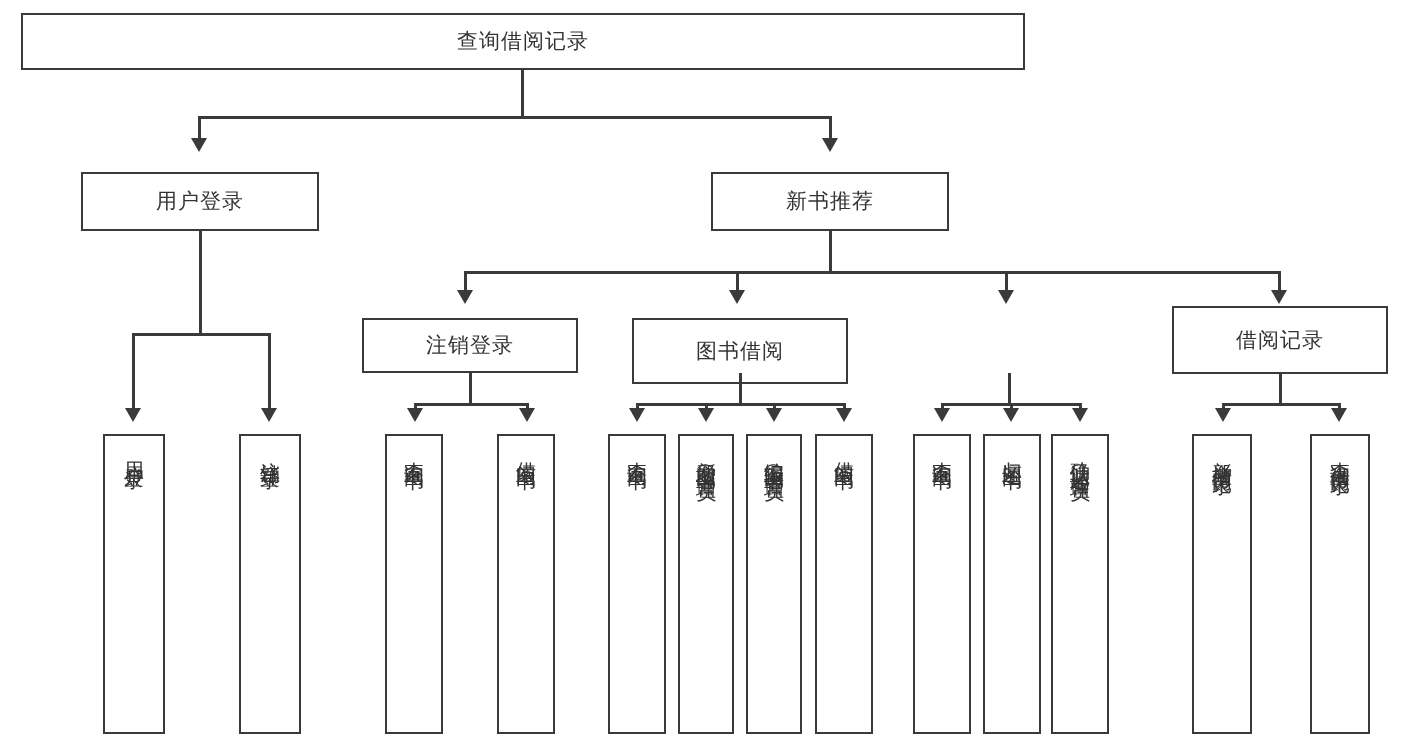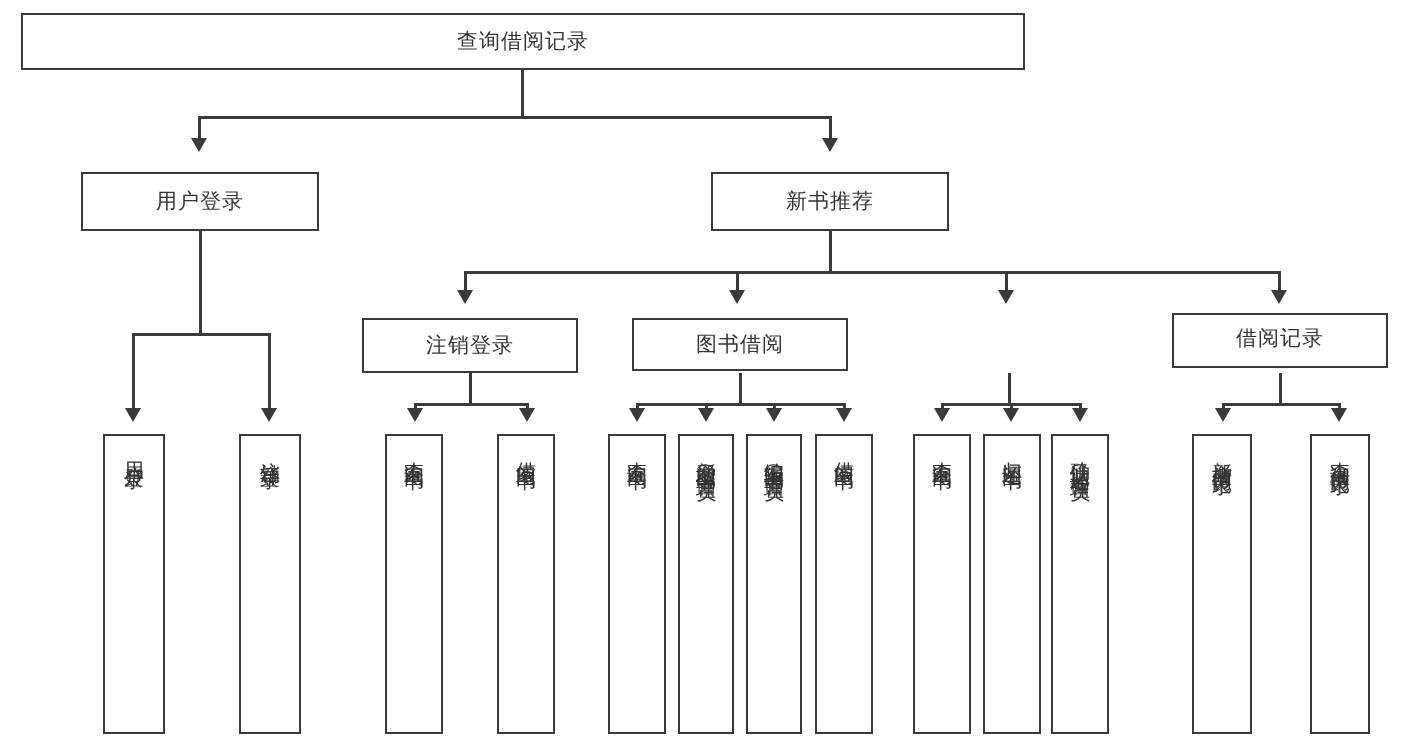--- a/index.html
+++ b/index.html
@@ -115,24 +115,24 @@
   <div class="line vline" style="left:736px;top:271px;width:2.5px;height:22px;"></div>
   <div class="arrow" style="left:729px;top:290px;"></div>
   <div class="line vline" style="left:1005px;top:271px;width:2.5px;height:22px;"></div>
   <div class="arrow" style="left:998px;top:290px;"></div>
   <div class="line vline" style="left:1278px;top:271px;width:2.5px;height:22px;"></div>
   <div class="arrow" style="left:1271px;top:290px;"></div>
 
   <div class="node h" style="left:362px;top:318px;width:216px;height:55px;">
     <span class="label">注销登录</span>
   </div>
-  <div class="node h" style="left:632px;top:318px;width:216px;height:53px;">
+  <div class="node h" style="left:632px;top:318px;width:216px;height:66px;">
     <span class="label">图书借阅</span>
   </div>
-  <div class="node h" style="left:1172px;top:313px;width:216px;height:55px;font-family:Liberation Mono, monospace;">
+  <div class="node h" style="left:1172px;top:306px;width:216px;height:68px;">
     <span class="label">借阅记录</span>
   </div>
 
   <div class="line vline" style="left:469px;top:373px;width:2.5px;height:32px;"></div>
   <div class="line hline" style="left:414px;top:403px;width:114px;height:2.5px;"></div>
   <div class="line vline" style="left:414px;top:403px;width:2.5px;height:8px;"></div>
   <div class="arrow" style="left:407px;top:408px;"></div>
   <div class="line vline" style="left:526px;top:403px;width:2.5px;height:8px;"></div>
   <div class="arrow" style="left:519px;top:408px;"></div>
 

